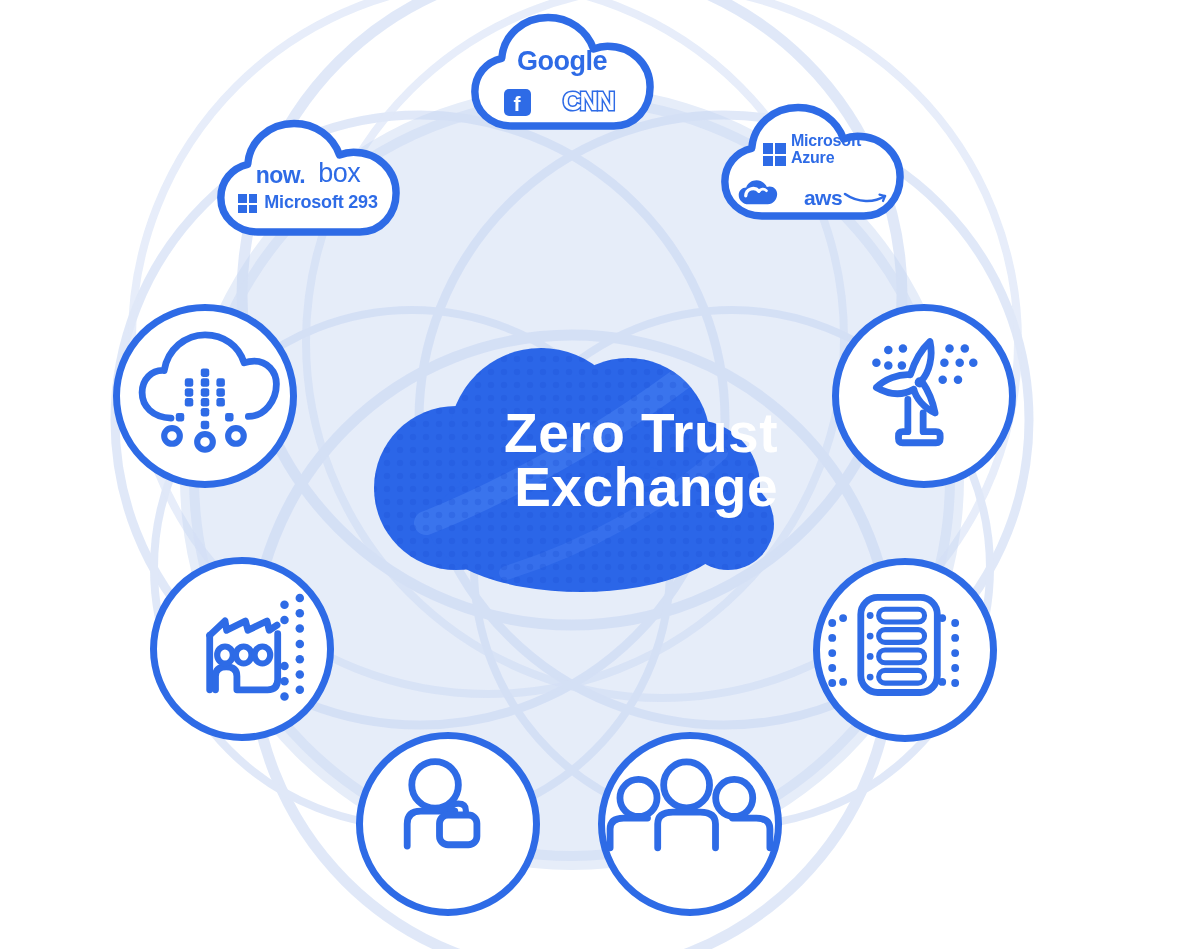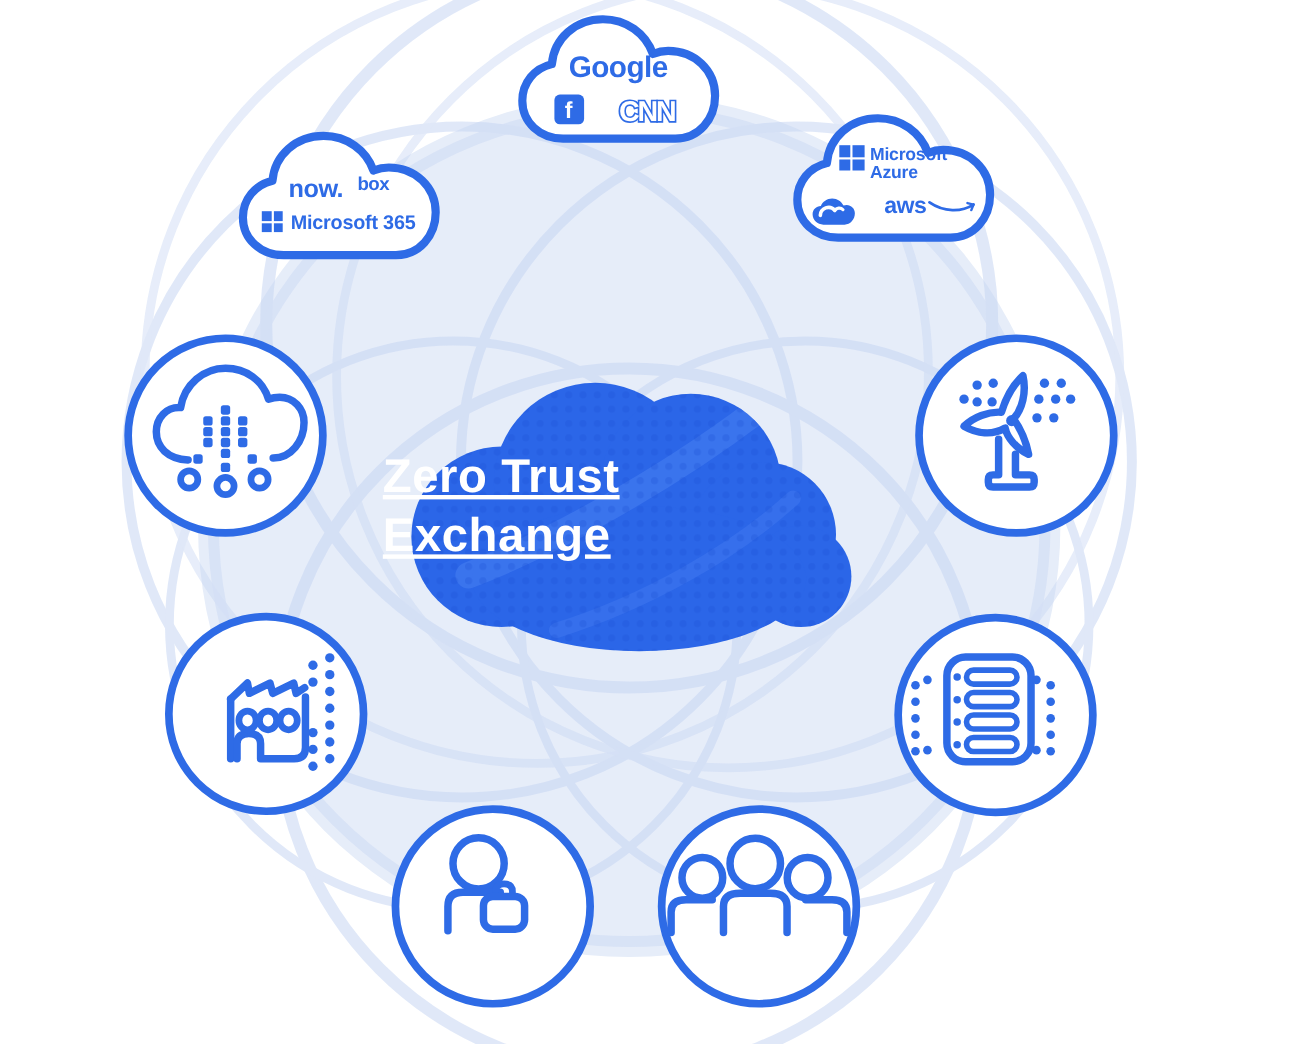--- a/index.html
+++ b/index.html
@@ -6,34 +6,34 @@
   .canvas{position:relative;width:1191px;height:949px;background:#ffffff;
           font-family:"Liberation Sans","DejaVu Sans",sans-serif;}
   svg{display:block;}
 
   
   .bg{position:absolute;left:0;top:0;}
 
   
   .center-cloud{position:absolute;left:356px;top:328px;}
   .center-title{position:absolute;left:348px;top:406px;width:430px;
-                text-align:left;color:#ffffff;font-size:43px;line-height:54px;
-                font-weight:bold;letter-spacing:.5px;text-decoration:underline;}
+                text-align:right;color:#ffffff;font-size:55px;line-height:54px;
+                font-weight:bold;letter-spacing:.5px;}
 
   
   .saas-cloud{position:absolute;width:204px;height:146px;}
   .saas-cloud > .shape{position:absolute;left:0;top:0;}
   .cloud-row{position:absolute;left:0;width:100%;display:flex;justify-content:center;
-             align-items:flex-start;color:#2E6BE6;}
+             align-items:flex-end;color:#2E6BE6;}
   .google-label{font-size:27px;font-weight:bold;letter-spacing:-.5px;text-align:center;}
   .fb-icon{width:27px;height:27px;background:#2E6BE6;border-radius:5px;color:#fff;
            display:flex;align-items:flex-end;justify-content:center;
            font-size:21px;font-weight:bold;line-height:25px;}
   .brand-now{font-size:23px;font-weight:800;letter-spacing:-.5px;}
-  .brand-box{font-size:17px;font-weight:700;letter-spacing:-.5px;}
+  .brand-box{font-size:27px;font-weight:400;letter-spacing:-.5px;}
   .ms-squares{display:grid;grid-template-columns:1fr 1fr;grid-template-rows:1fr 1fr;gap:2px;}
   .ms-squares i{background:#2E6BE6;display:block;}
   .sq19{width:19px;height:19px;}
   .sq23{width:23px;height:23px;}
   .m365-label{font-size:18px;font-weight:bold;letter-spacing:-.2px;}
   .azure-label{font-size:16px;font-weight:bold;line-height:17px;letter-spacing:-.2px;}
   .aws-wrap{display:flex;align-items:center;}
   .aws-label{font-size:21px;font-weight:800;letter-spacing:-.5px;line-height:20px;}
 
   
@@ -127,21 +127,21 @@
       <span class="brand-now">now.</span>
       <span class="brand-box">box</span>
     </div>
     <div class="cloud-row" style="top:84px;gap:7px;">
       <span class="ms-squares sq19">
         <i></i>
           <i></i>
           <i></i>
           <i></i>
       </span>
-      <span class="m365-label">Microsoft 365</span>
+      <span class="m365-label">Microsoft 293</span>
     </div>
   </div>
 
   <div class="saas-cloud" style="left:710px;top:92px;">
     <svg class="shape" width="204" height="146" viewBox="0 0 220 150">
       <path d="M56,130 C33,130 16,114 16,93 C16,75 28,61 45,57 C47,32 68,13 95,13
                C118,13 137,27 144,47 C149,45 154,44 159,44 C185,44 205,63 205,88
                C205,111 189,130 166,130 Z" fill="#ffffff" stroke="#2E6BE6" stroke-width="8" stroke-linejoin="round"></path>
     </svg>
     <div class="cloud-row" style="top:40px;gap:5px;">

